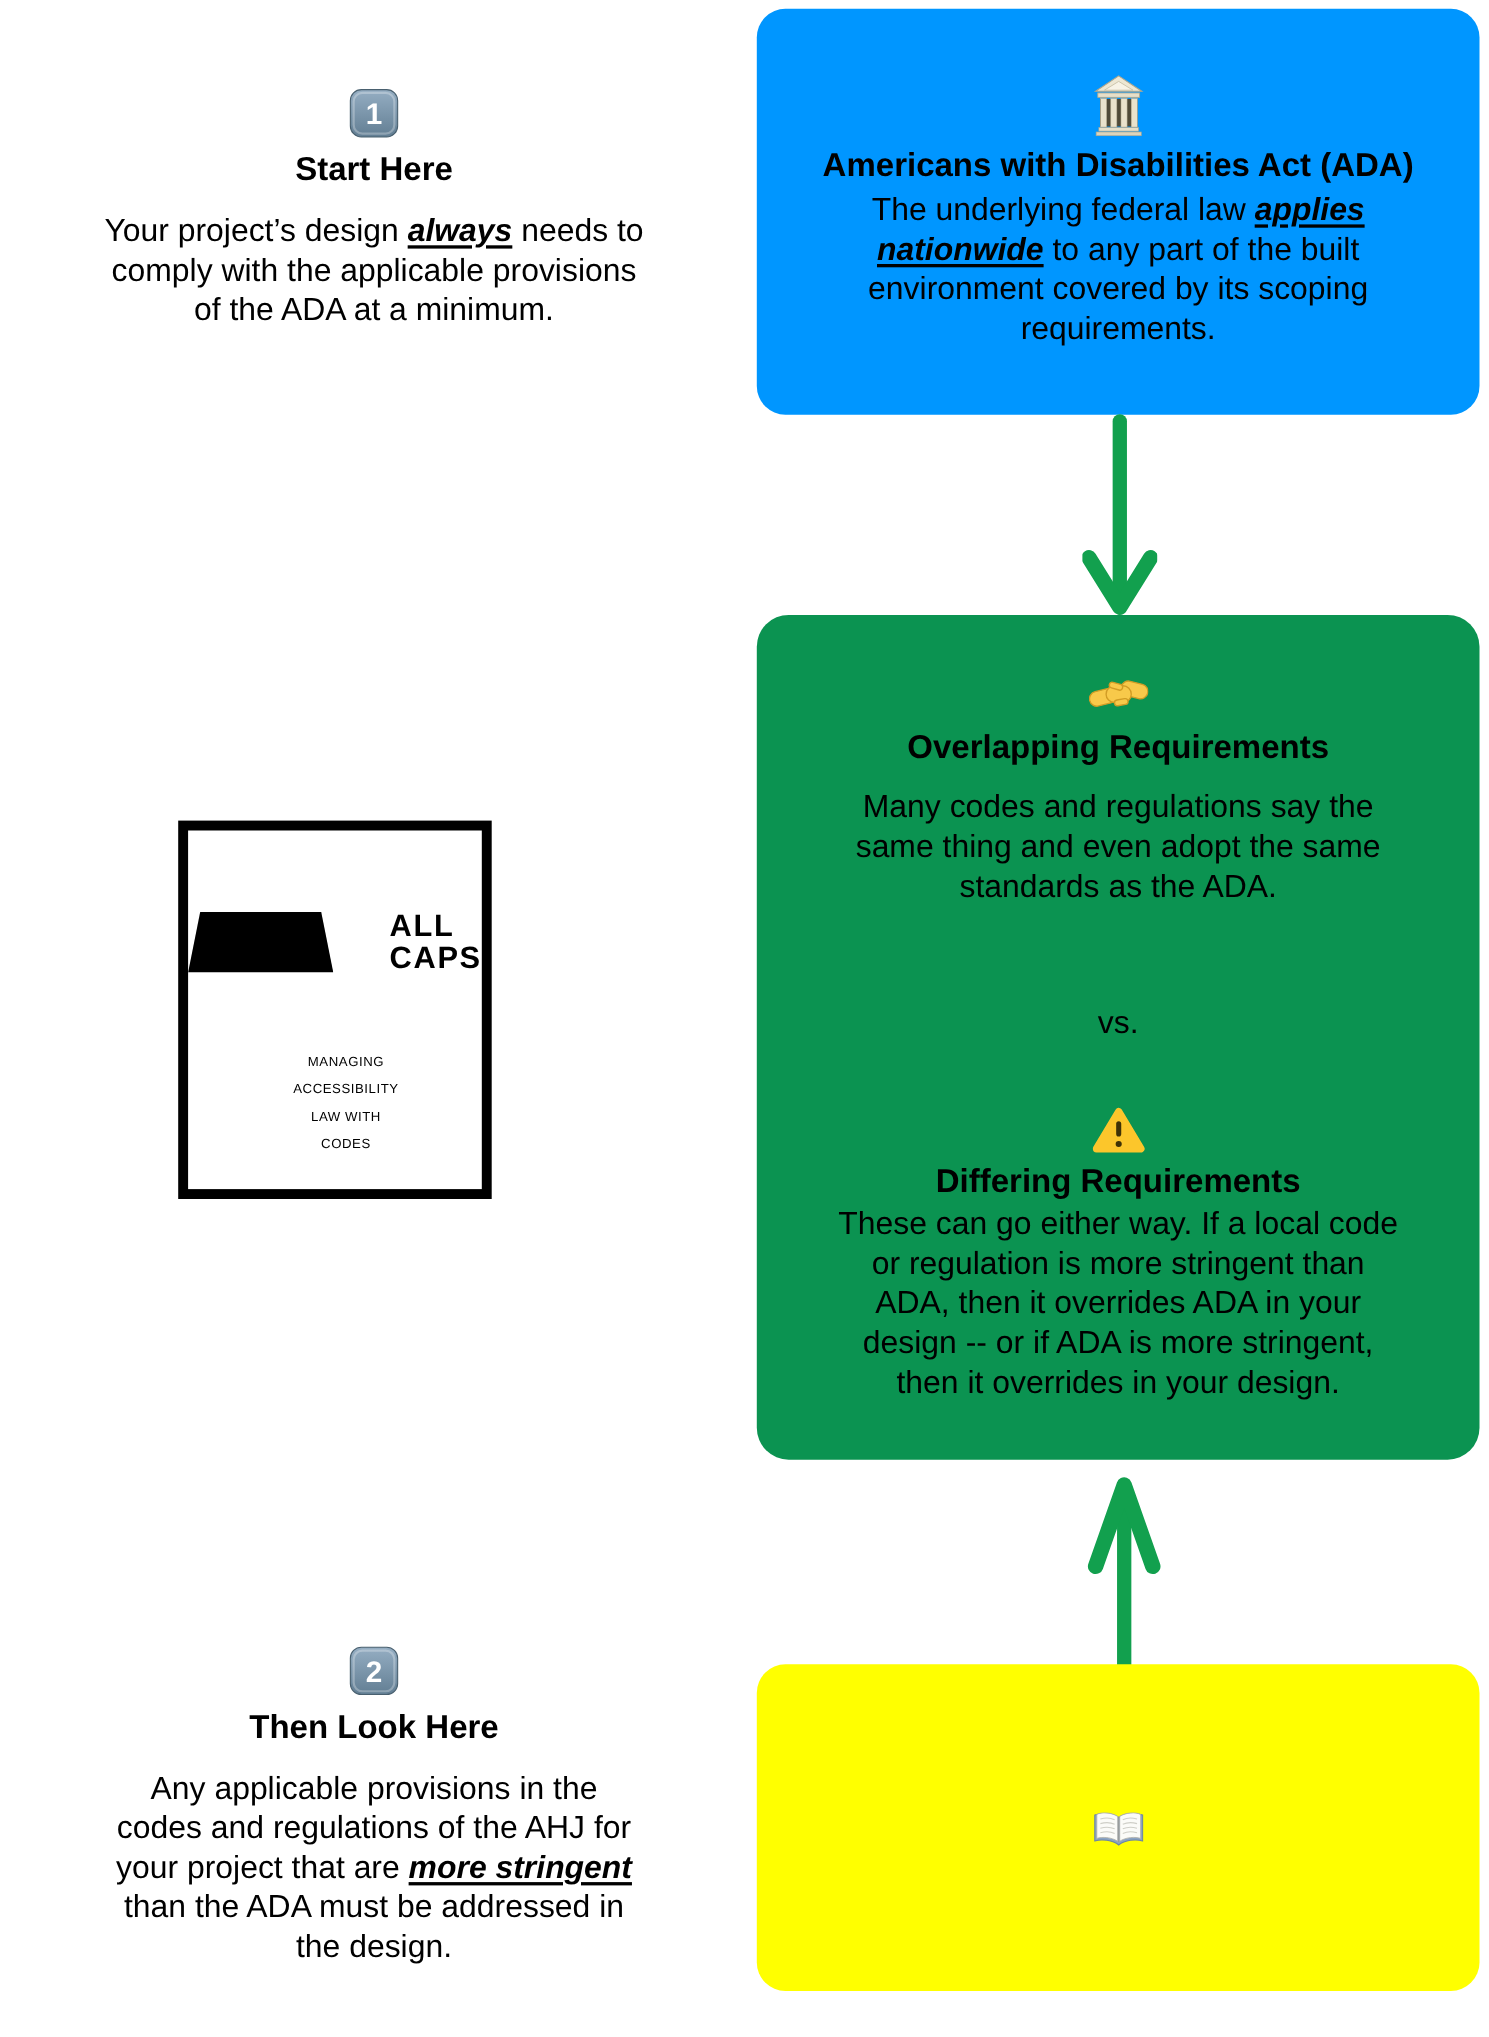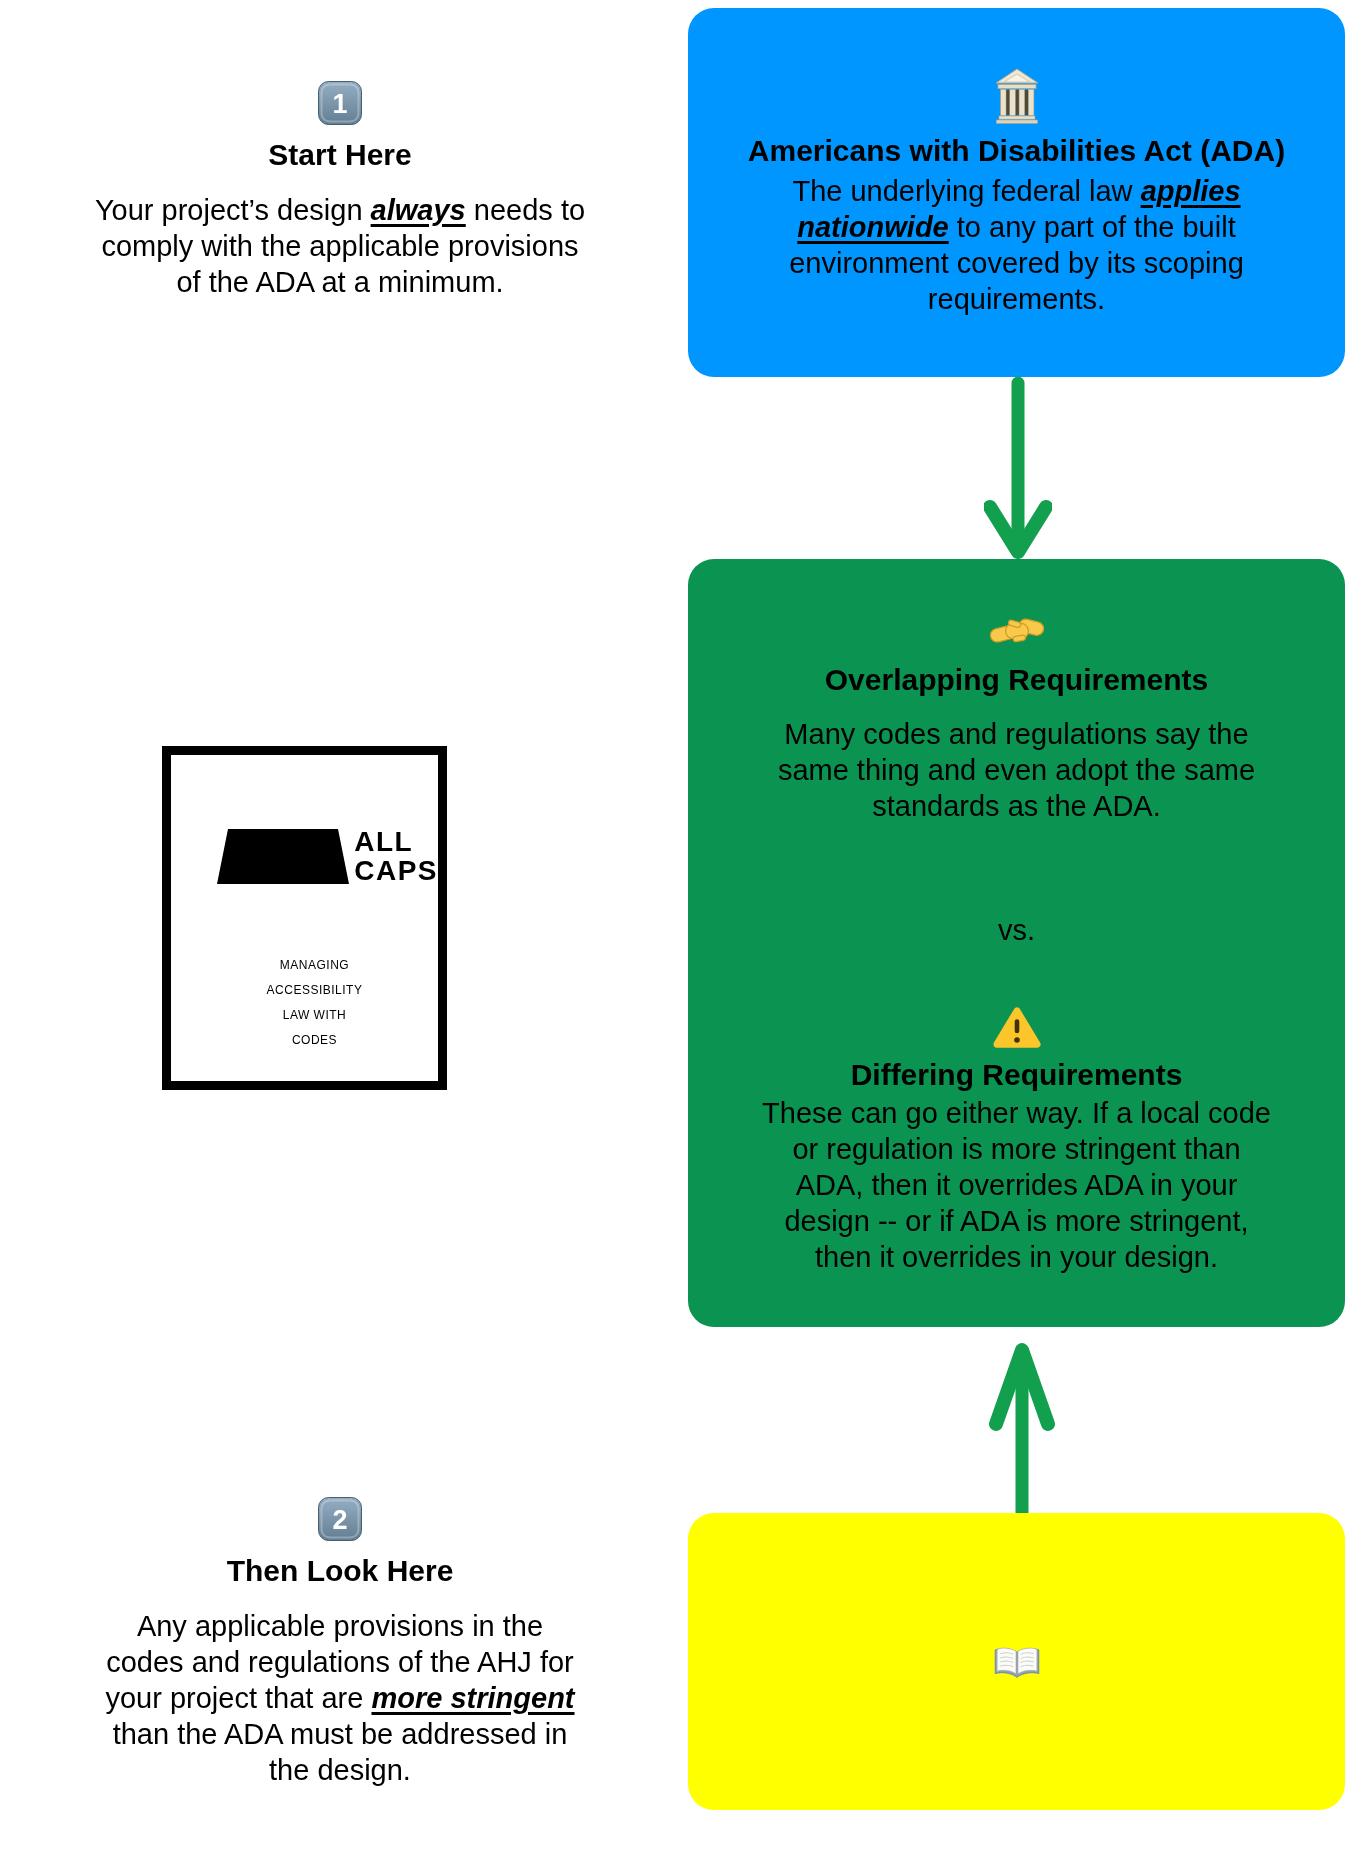--- a/index.html
+++ b/index.html
@@ -15,30 +15,30 @@
   .step-title{font-size:30px;font-weight:bold;line-height:38px;margin-top:10px;}
   .step-body{font-size:29px;line-height:36px;margin:18px auto 0;}
   .w1{max-width:508px;}
   .w2{max-width:474px;}
   .em-run{font-weight:bold;font-style:italic;text-decoration:underline;
           text-decoration-thickness:3px;text-underline-offset:4px;}
 
   
   .logo-box{position:absolute;left:162px;top:746px;width:285px;height:344px;
             background:#fff;border:9px solid #000;box-sizing:border-box;text-align:center;}
-  .logo-row{display:flex;align-items:center;justify-content:flex-end;margin-top:72px;gap:5px;}
+  .logo-row{display:flex;align-items:center;justify-content:space-between;margin-top:72px;gap:5px;}
   .logo-word{font-size:28px;font-weight:bold;line-height:29px;letter-spacing:1.5px;text-align:left;}
   .logo-tagline{margin-top:68px;font-size:12px;font-weight:normal;line-height:25px;letter-spacing:0.5px;margin-left:20px;}
 
   
   .flow-box{position:absolute;left:688px;width:657px;border-radius:26px;
             display:flex;flex-direction:column;align-items:center;justify-content:center;
             text-align:center;}
   #ada-box{top:8px;height:369px;}
-  #req-box{top:559px;height:768px;}
+  #req-box{top:559px;height:768px;border-radius:29px;}
   #codes-box{top:1513px;height:297px;}
   .box-title{font-size:30px;font-weight:bold;line-height:37px;}
   .box-body{font-size:29px;line-height:36px;}
   .tw-ada{max-width:545px;margin-top:8px;}
   .bw-ada{max-width:600px;margin-top:4px;}
   .bw-over{max-width:482px;margin-top:18px;}
   .bw-diff{max-width:512px;margin-top:2px;}
   .bw-codes{max-width:562px;margin-top:2px;}
   .mt8{margin-top:8px;} .mt6{margin-top:6px;}
   .versus{font-size:29px;line-height:36px;margin-top:88px;}

